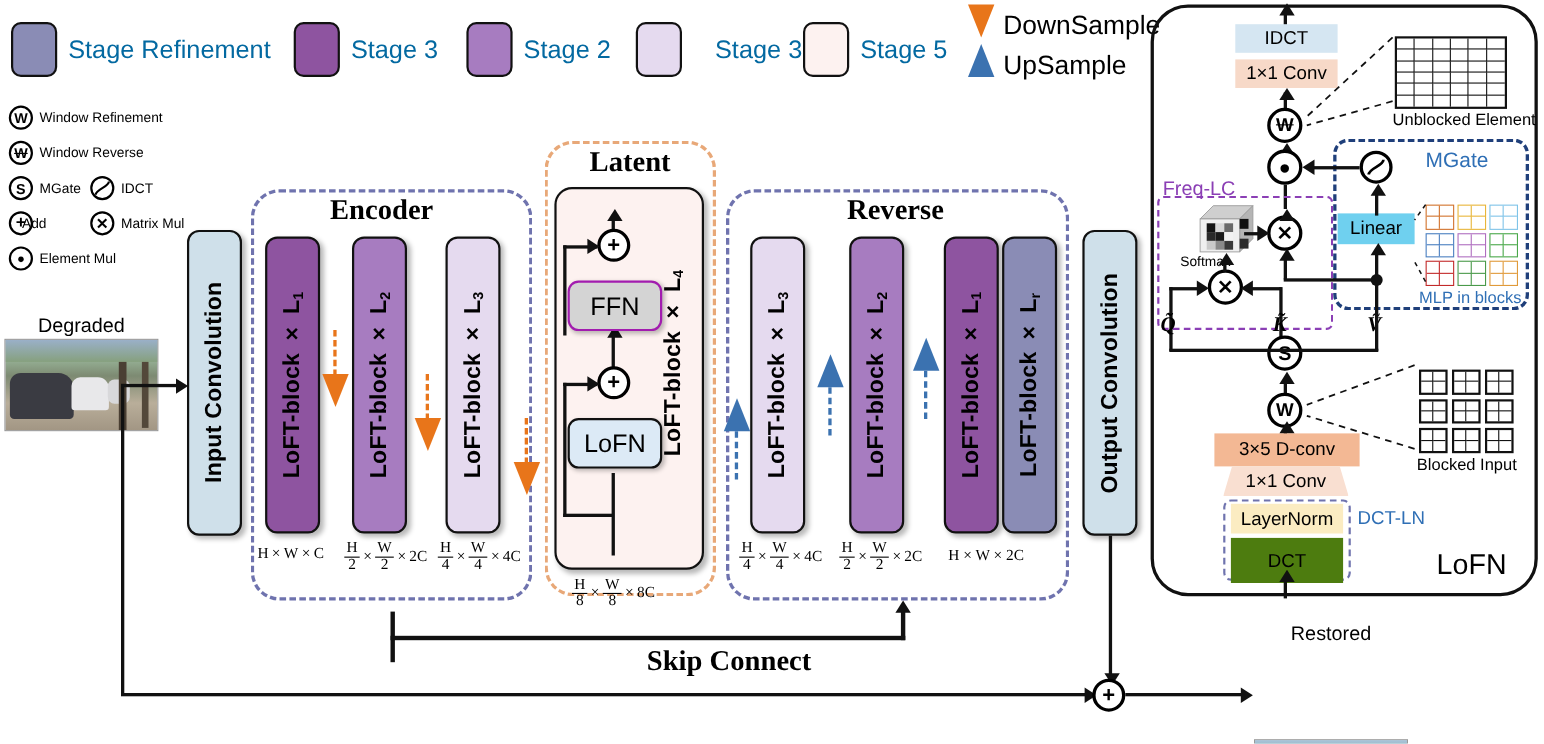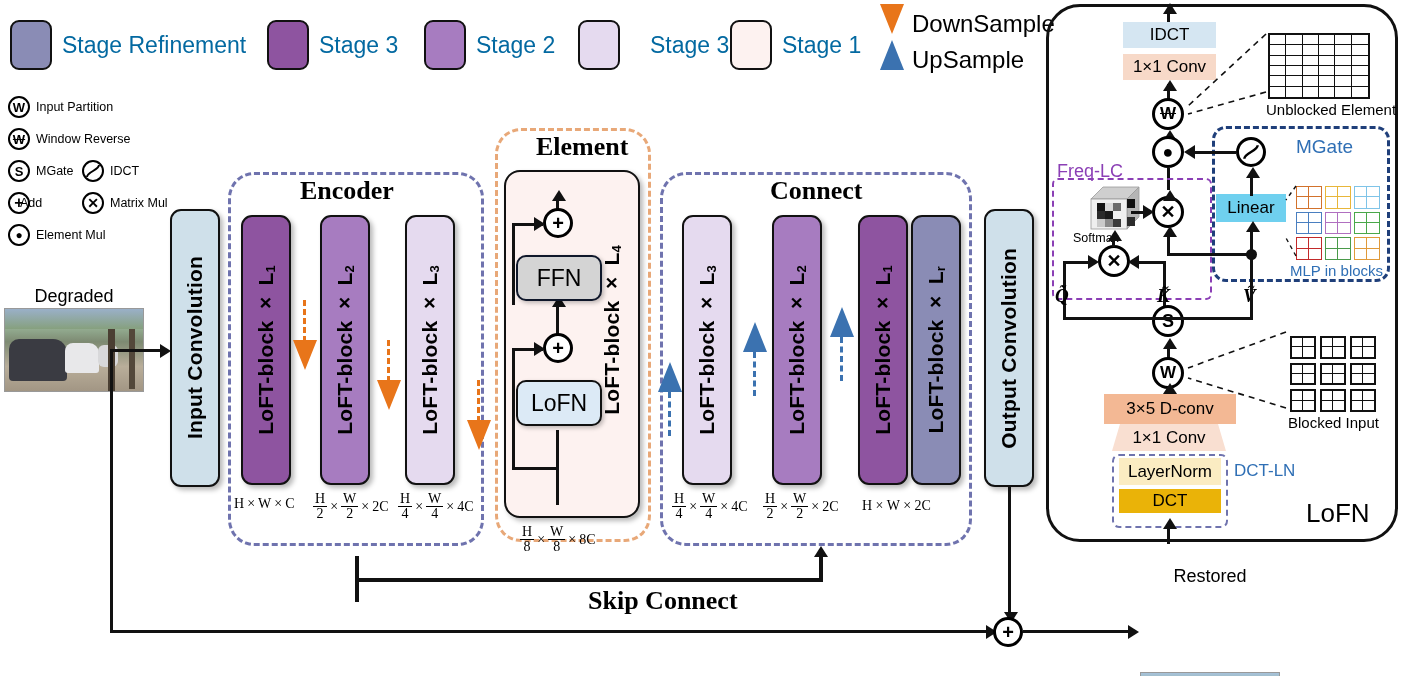--- a/index.html
+++ b/index.html
@@ -48,21 +48,21 @@
   .ah-right{border-top:7px solid transparent;border-bottom:7px solid transparent;border-left:11px solid #111;}
   .ah-up{border-left:7px solid transparent;border-right:7px solid transparent;border-bottom:11px solid #111;}
   .ah-down{border-left:7px solid transparent;border-right:7px solid transparent;border-top:11px solid #111;}
 
   .dsarrow-body{width:4px;background:transparent;border-left:3.5px dashed #e8751a;position:absolute;}
   .usarrow-body{width:4px;background:transparent;border-left:3.5px dashed #3b72b0;position:absolute;}
 
   .op{border:3px solid #000;border-radius:50%;background:#fff;box-sizing:border-box;
       display:flex;align-items:center;justify-content:center;font-weight:700;}
 
-  .ffn{background:#d4d4d4;border:2px solid #0f172a;border-radius:10px;
+  .ffn{background:#d4d4d4;border:2px solid #a21caf;border-radius:10px;
        display:flex;align-items:center;justify-content:center;font-size:23px;
        box-shadow:2px 2px 4px rgba(0,0,0,.25);}
   .lofn{background:#dceaf6;border:2px solid #111;border-radius:10px;
         display:flex;align-items:center;justify-content:center;font-size:23px;
         box-shadow:2px 2px 4px rgba(0,0,0,.25);}
 
   .imgcap{font-size:18px;text-align:center;white-space:nowrap;}
   .photo{border:1px solid #999;box-sizing:border-box;position:relative;overflow:hidden;}
 
   
@@ -82,31 +82,31 @@
 <div class="abs legend-chip" style="left:267px;top:20px;width:42px;height:50px;background:#8e54a0;"></div>
 <div class="abs legend-text" style="left:319px;top:32px;">Stage 3</div>
 
 <div class="abs legend-chip" style="left:424px;top:20px;width:42px;height:50px;background:#a77cc0;"></div>
 <div class="abs legend-text" style="left:476px;top:32px;">Stage 2</div>
 
 <div class="abs legend-chip" style="left:578px;top:20px;width:42px;height:50px;background:#e5daef;"></div>
 <div class="abs legend-text" style="left:650px;top:32px;">Stage 3</div>
 
 <div class="abs legend-chip" style="left:730px;top:20px;width:42px;height:50px;background:#fdf2f0;"></div>
-<div class="abs legend-text" style="left:782px;top:32px;">Stage 1</div>
+<div class="abs legend-text" style="left:782px;top:32px;">Stage 5</div>
 
 <div class="abs tri-down" style="left:880px;top:4px;"></div>
 <div class="abs ds-lbl" style="left:912px;top:10px;">DownSample</div>
 <div class="abs tri-up" style="left:880px;top:40px;"></div>
 <div class="abs ds-lbl" style="left:912px;top:46px;">UpSample</div>
 
 <div class="abs sym" style="left:8px;top:96px;width:22px;height:22px;">
   <span>W</span>
   </div>
-<div class="abs sym-lbl" style="left:36px;top:100px;">Input Partition</div>
+<div class="abs sym-lbl" style="left:36px;top:100px;">Window Refinement</div>
 
 <div class="abs sym" style="left:8px;top:128px;width:22px;height:22px;position:absolute;">
   <span style="text-decoration:line-through;">W</span>
   </div>
 <div class="abs sym-lbl" style="left:36px;top:132px;">Window Reverse</div>
 
 <div class="abs sym" style="left:8px;top:160px;width:22px;height:22px;">
   <span>S</span>
   </div>
 <div class="abs sym-lbl" style="left:36px;top:164px;">MGate</div>
@@ -202,21 +202,21 @@
   <span>×</span>
   <span class="frac">
       <span class="num">W</span>
       <span class="den">4</span>
     </span>
   <span>×</span>
     <span>4C</span>
 </div>
 
 <div class="abs dashbox-orange" style="left:495px;top:128px;width:156px;height:414px;"></div>
-<div class="abs sect-title" style="left:536px;top:132px;">Element</div>
+<div class="abs sect-title" style="left:536px;top:132px;">Latent</div>
 
 <div class="abs" style="left:504px;top:170px;width:136px;height:348px;background:#fdf2f0;border:2.5px solid #111;border-radius:16px;box-sizing:border-box;box-shadow:3px 3px 5px rgba(0,0,0,.28);"></div>
 
 <div class="abs vlabel" style="left:600px;top:245px;font-size:21px;">
   <span>LoFT-block × L</span><sub>4</sub>
 </div>
 
 <div class="abs line" style="left:556px;top:430px;width:3px;height:75px;"></div>
 <div class="abs line" style="left:556px;top:300px;width:3px;height:45px;"></div>
 <div class="abs line" style="left:556px;top:195px;width:3px;height:40px;"></div>
@@ -254,21 +254,21 @@
   <span>×</span>
   <span class="frac">
       <span class="num">W</span>
       <span class="den">8</span>
     </span>
   <span>×</span>
     <span>8C</span>
 </div>
 
 <div class="abs dashbox" style="left:660px;top:172px;width:312px;height:374px;"></div>
-<div class="abs sect-title" style="left:770px;top:176px;">Connect</div>
+<div class="abs sect-title" style="left:770px;top:176px;">Reverse</div>
 
 <div class="abs vblock" style="left:682px;top:215px;width:50px;height:270px;background:#e5daef;">
   <span class="vlabel"><span>LoFT-block × L</span><sub>3</sub></span>
 </div>
 <div class="abs vblock" style="left:772px;top:215px;width:50px;height:270px;background:#a77cc0;">
   <span class="vlabel"><span>LoFT-block × L</span><sub>2</sub></span>
 </div>
 <div class="abs vblock" style="left:858px;top:215px;width:50px;height:270px;background:#8e54a0;">
   <span class="vlabel"><span>LoFT-block × L</span><sub>1</sub></span>
 </div>
@@ -626,19 +626,19 @@
   <span>3×5 D-conv</span>
   </div>
 <div class="abs flatbox" style="left:1112px;top:424px;width:114px;height:27px;background:#f9dfd1;clip-path:polygon(7% 0,93% 0,100% 100%,0% 100%);">
   <span>1×1 Conv</span>
   </div>
 
 <div class="abs dash-blue" style="left:1112px;top:454px;width:116px;height:74px;"></div>
 <div class="abs flatbox" style="left:1119px;top:458px;width:102px;height:27px;background:#fbecc2;">
   <span>LayerNorm</span>
   </div>
-<div class="abs flatbox" style="left:1119px;top:489px;width:102px;height:24px;background:#eab308;">
+<div class="abs flatbox" style="left:1119px;top:489px;width:102px;height:41px;background:#4d7c0f;">
   <span>DCT</span>
   </div>
 <div class="abs small-lbl blue-lbl" style="left:1234px;top:461px;font-size:17px;">DCT-LN</div>
 
 <div class="abs line" style="left:1167px;top:524px;width:3px;height:20px;"></div>
 <div class="abs arrowhead ah-up" style="left:1163px;top:518px;"></div>
 
 </body></html>

